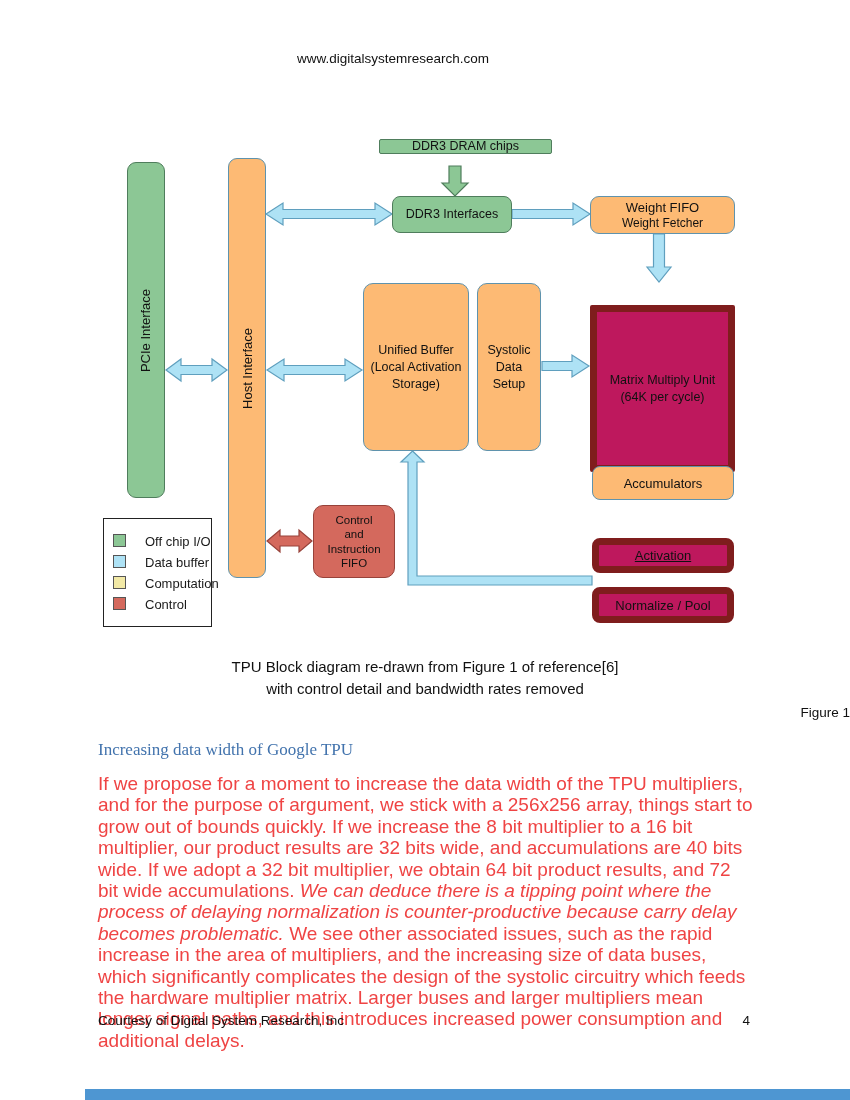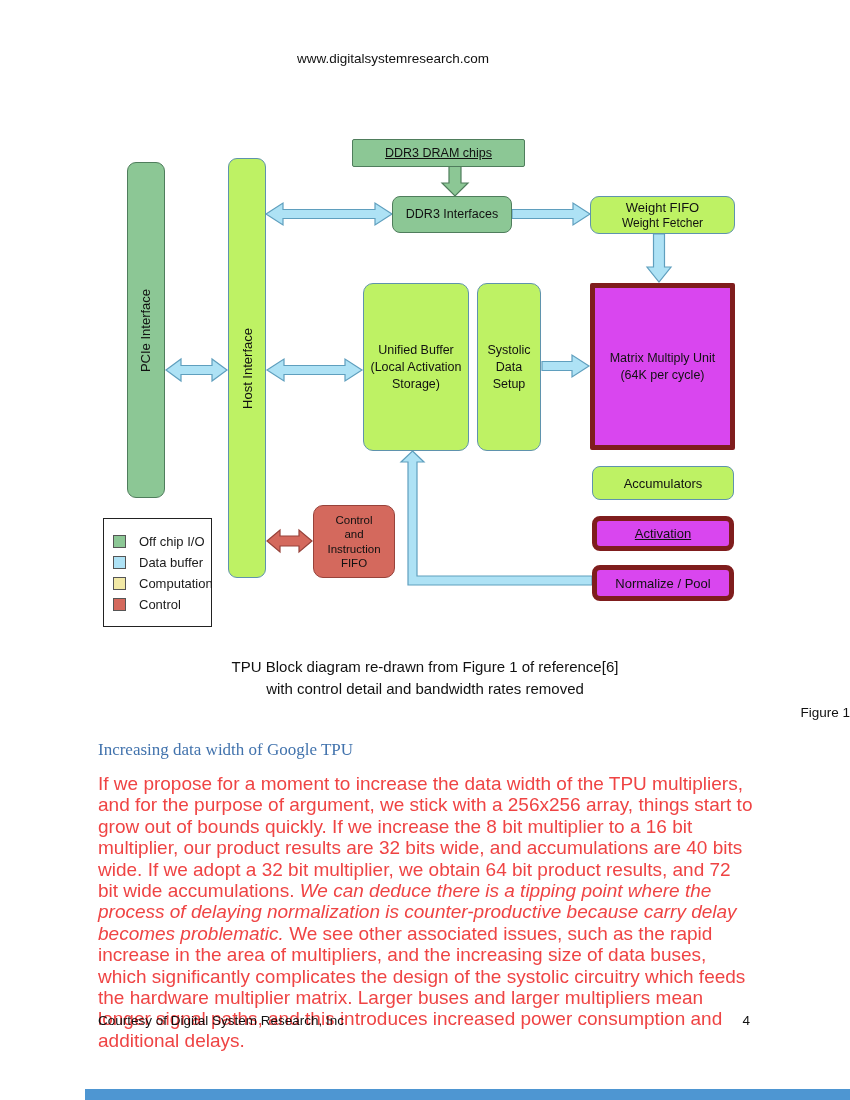--- a/index.html
+++ b/index.html
@@ -19,46 +19,46 @@
   }
   
   .arrow-layer { position: absolute; top: 0; left: 0; width: 850px; height: 1100px; z-index: 1; pointer-events: none; }
   .blk {
     position: absolute; z-index: 2;
     display: flex; align-items: center; justify-content: center;
     text-align: center; font-size: 12.5px; line-height: 17px; color: #111;
   }
   .pre { white-space: pre-line; }
   .green  { background: #8cc795; border: 1px solid #4f7d5c; }
-  .blue   { background: #bef264; border: 1px solid #5f93ad; }
-  .yellow { background: #d946ef; border: 5px solid #7f1d1d; }
+  .blue   { background: #fdba74; border: 1px solid #5f93ad; }
+  .yellow { background: #be185d; border: 7px solid #7f1d1d; margin-top: 22px; }
   .red    { background: #d4695d; border: 1px solid #97423a; }
   .r2 { border-radius: 2px; } .r8 { border-radius: 8px; } .r9 { border-radius: 9px; } .r10 { border-radius: 10px; }
   .vert span { transform: rotate(-90deg); white-space: nowrap; font-size: 13px; }
   .blk-pcie   { left:127px; top:162px; width:38px; height:336px; }
   .blk-host   { left:228px; top:158px; width:38px; height:420px; }
-  .blk-dram   { left:352px; top:139px; width:173px; height:28px;text-decoration:underline; }
+  .blk-dram   { left:379px; top:139px; width:173px; height:15px; }
   .blk-ddr3if { left:392px; top:196px; width:120px; height:37px; }
   .blk-wfifo  { left:590px; top:196px; width:145px; height:38px; flex-direction: column; }
   .wf-title { font-size: 13px; line-height: 16px; }
   .wf-sub   { font-size: 12px; line-height: 14px; }
   .blk-ub     { left:363px; top:283px; width:106px; height:168px; }
   .blk-sys    { left:477px; top:283px; width:64px;  height:168px; }
   .blk-matrix { left:590px; top:283px; width:145px; height:167px; }
   .blk-accum  { left:592px; top:466px; width:142px; height:34px; font-size: 13px; }
   .blk-activ  { left:592px; top:516px; width:142px; height:35px; font-size: 13px; text-decoration: underline; }
   .blk-norm   { left:592px; top:565px; width:142px; height:36px; font-size: 13px; }
   .blk-ctrl   { left:313px; top:505px; width:82px;  height:73px; font-size: 11.5px; line-height: 14.5px; }
   .legend {
     position: absolute; left:103px; top:518px; width:109px; height:109px; z-index: 2;
     background: #fff; border: 1.5px solid #222;
     display: flex; flex-direction: column; justify-content: center; gap: 6px;
     padding-left: 9px;
   }
-  .legend-row { display: flex; align-items: center; gap: 13px; }
+  .legend-row { display: flex; gap: 19px; }
   .swatch { width: 13px; height: 13px; border: 1px solid #555; flex: 0 0 auto; }
   .legend-label { font-size: 13px; white-space: nowrap; }
   
   .caption {
     position: absolute; top: 656px; left: 0; width: 850px;
     text-align: center; font-size: 15px; line-height: 22px; color: #111;
   }
   .figure-label {
     position: absolute; top: 705px; left: 0; width: 850px;
     text-align: right; font-size: 13.5px; color: #111;

